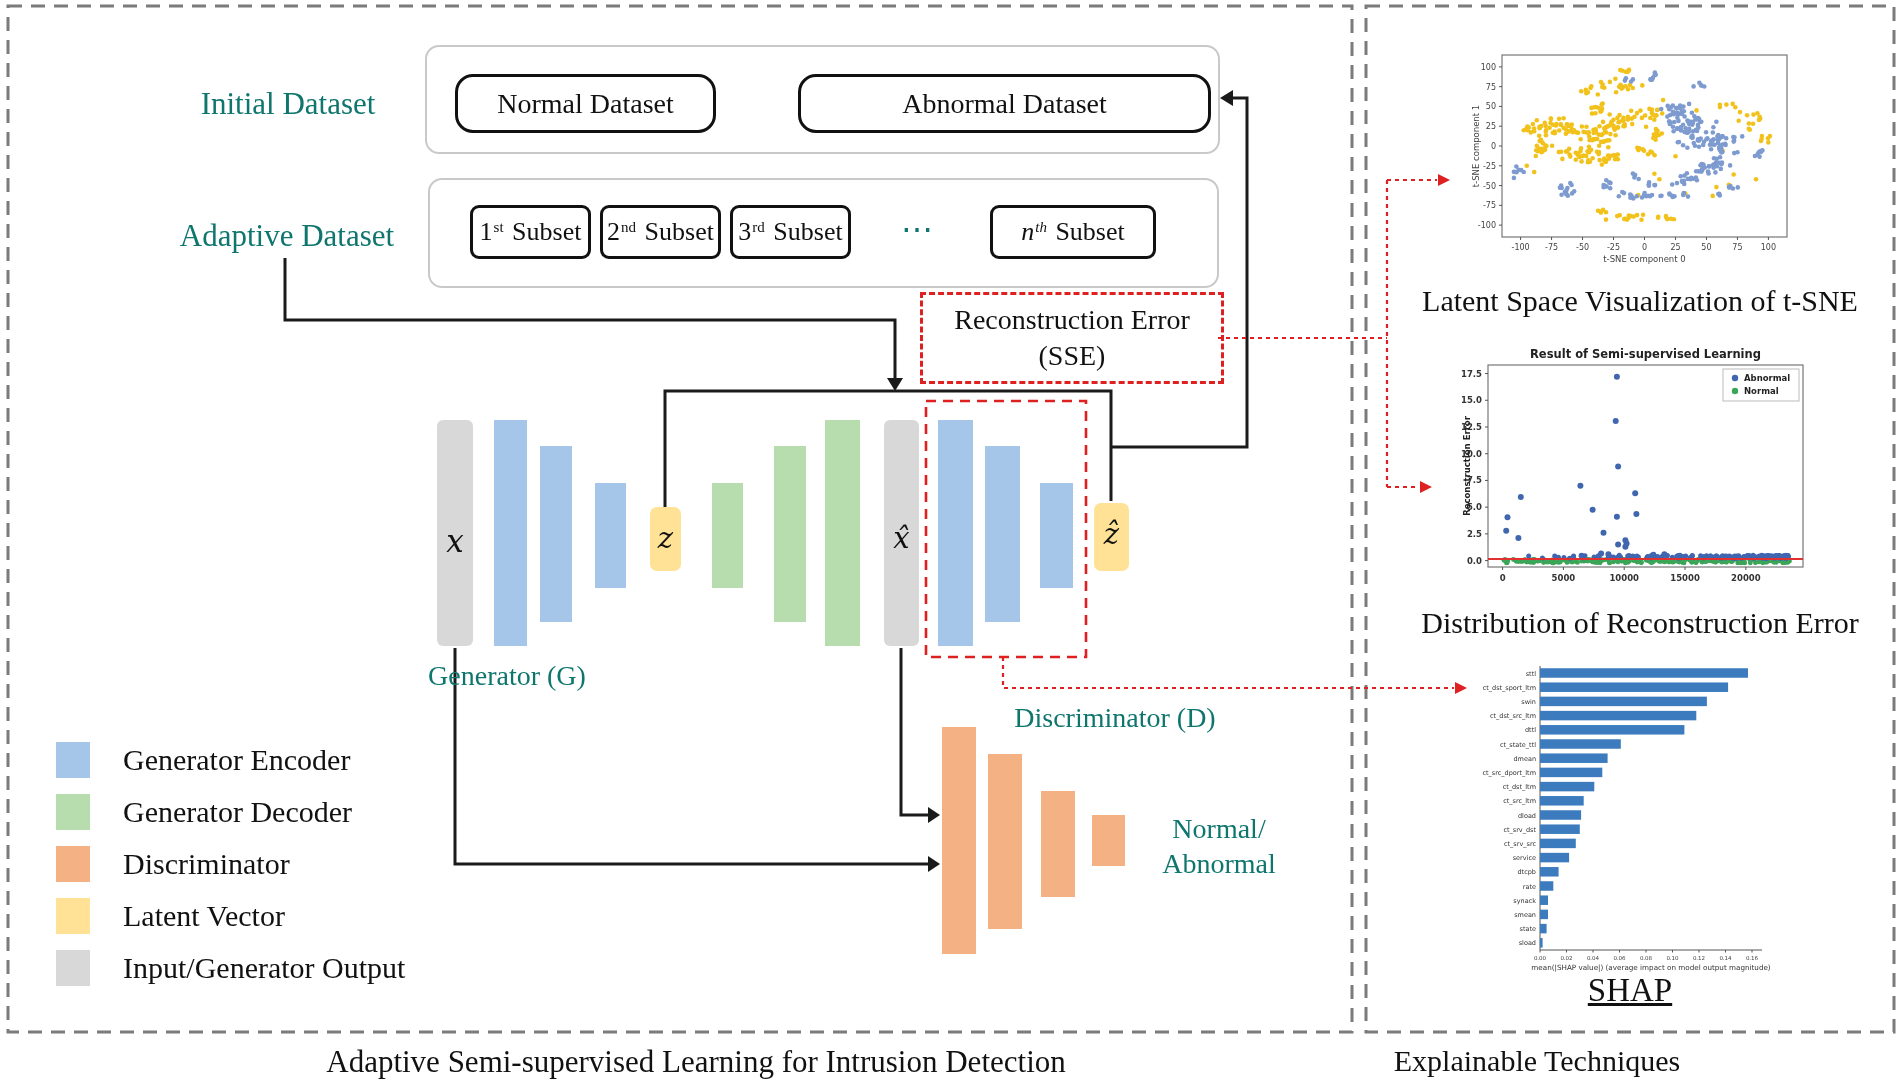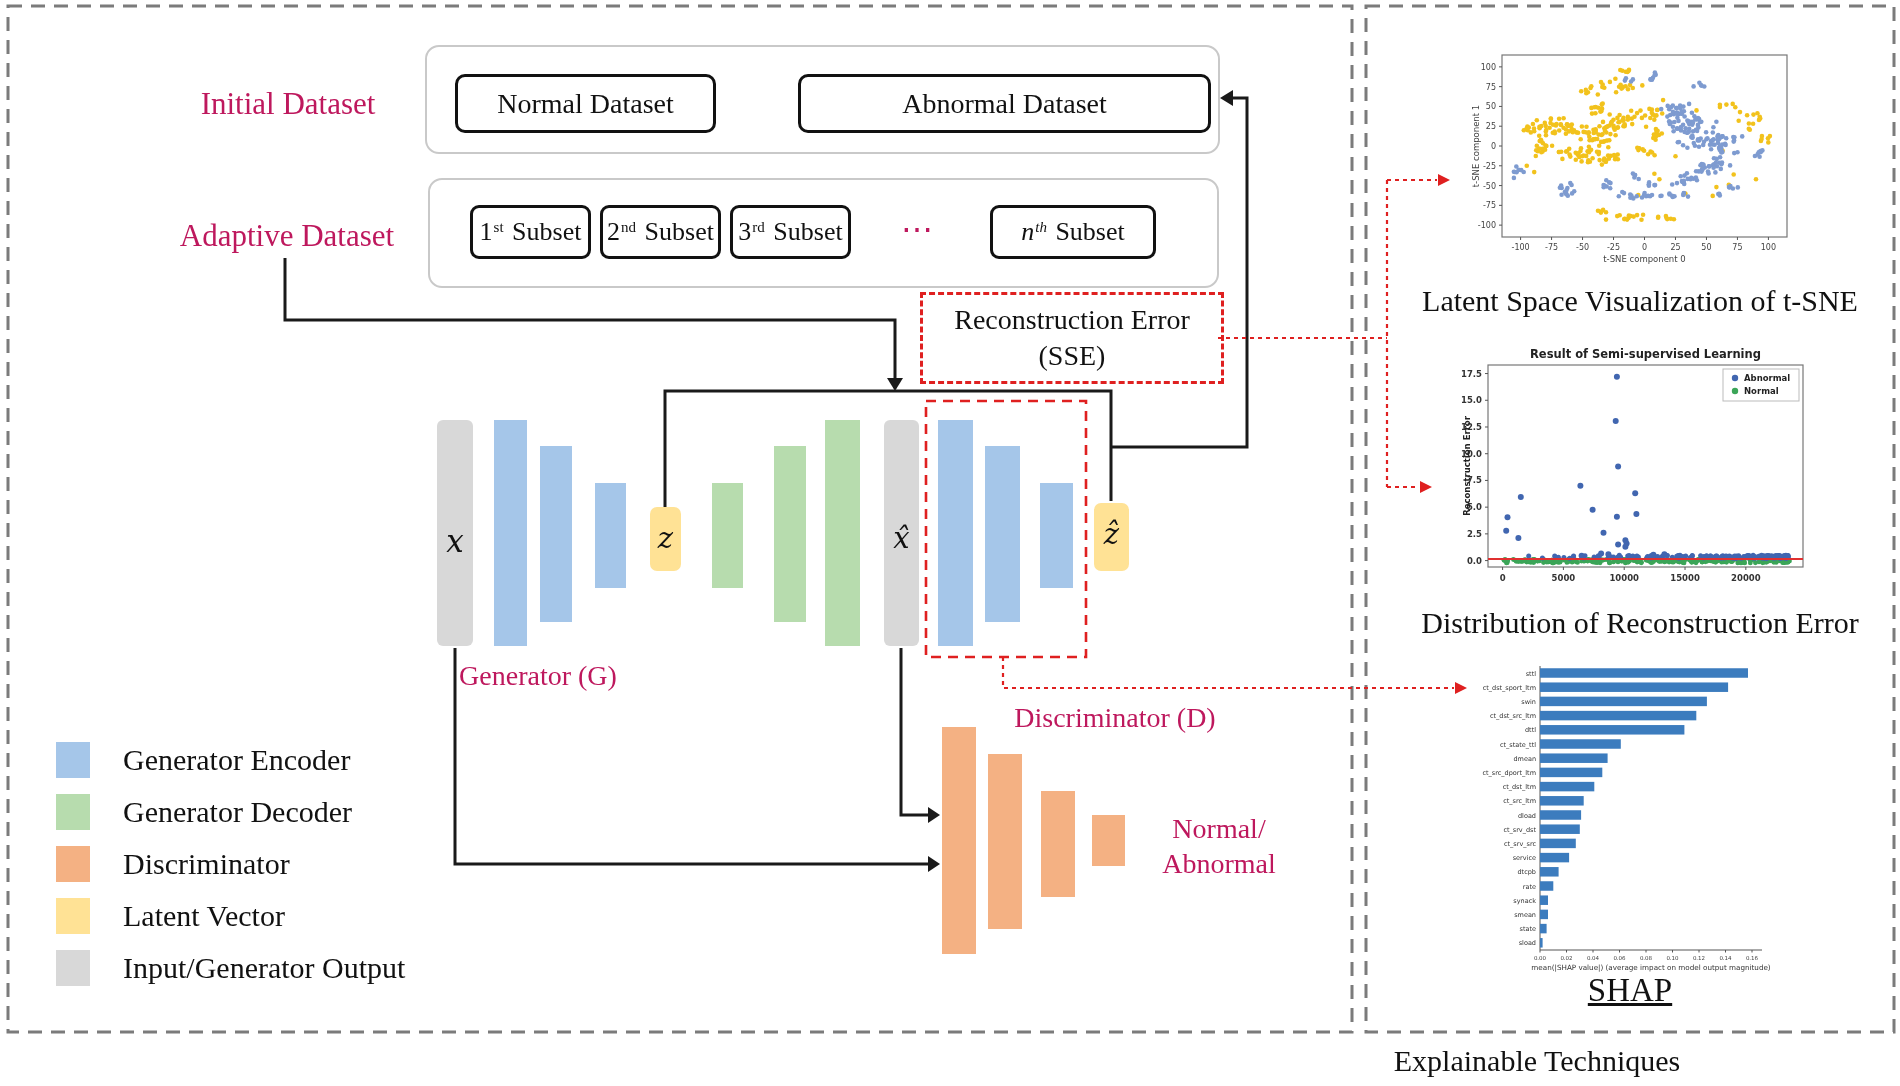--- a/index.html
+++ b/index.html
@@ -1,20 +1,20 @@
 <!DOCTYPE html>
 <html><head>
 <meta charset="utf-8">
 <style>
   html,body{margin:0;padding:0;background:#ffffff;}
   #stage{position:relative;width:1900px;height:1086px;background:#fff;overflow:hidden;
          font-family:"Liberation Serif",serif;color:#111;}
   #base-svg{position:absolute;left:0;top:0;width:1900px;height:1086px;}
-  .lbl{position:absolute;text-align:center;color:#be185d;}
-  .dataset-box{position:absolute;border:3px solid #111;border-radius:10px;background:#fff;
+  .lbl{position:absolute;text-align:center;color:#0f766e;}
+  .dataset-box{position:absolute;border:3px solid #111;border-radius:18px;background:#fff;
       display:flex;align-items:center;justify-content:center;font-size:28px;}
   .group-box{position:absolute;border:2px solid #c9c9c9;border-radius:14px;background:#fff;}
   .subset-box{position:absolute;border:3px solid #111;border-radius:9px;background:#fff;top:205px;height:48px;
       display:flex;align-items:center;justify-content:center;font-size:26px;}
   .subset-box sup{font-size:15px;line-height:0;margin:-10px 2px 0 1px;}
   .subset-box .it{font-style:italic;}
   .sse-box{position:absolute;left:920px;top:292px;width:298px;height:86px;border:3px dashed #df2020;
       display:flex;flex-direction:column;align-items:center;justify-content:center;font-size:28px;line-height:1.3;}
   .node-lbl{position:absolute;font-style:italic;font-family:"DejaVu Serif",serif;text-align:center;font-size:29px;}
   .legend-row{position:absolute;left:56px;display:flex;align-items:center;}
@@ -1324,21 +1324,21 @@
   <div class="sse-box">
     <div>Reconstruction Error</div>
     <div>(SSE)</div>
   </div>
 
   <div class="node-lbl" style="left:437px;top:523px;width:36px;font-size:31px;">x</div>
   <div class="node-lbl" style="left:650px;top:521px;width:31px;">z</div>
   <div class="node-lbl" style="left:884px;top:521px;width:35px;">x̂</div>
   <div class="node-lbl" style="left:1094px;top:517px;width:35px;">ẑ</div>
 
-  <div class="lbl" style="left:418px;top:660px;width:240px;font-size:28px;">Generator (G)</div>
+  <div class="lbl" style="left:387px;top:660px;width:240px;font-size:28px;">Generator (G)</div>
   <div class="lbl" style="left:975px;top:702px;width:280px;font-size:28px;">Discriminator (D)</div>
   <div class="lbl" style="left:1124px;top:811px;width:190px;font-size:28px;line-height:35px;">
     <div>Normal/</div>
     <div>Abnormal</div>
   </div>
 
   <div id="legend">
       <div class="legend-row" style="top: 742px;">
         <div class="legend-swatch" style="background: rgb(165, 198, 233);"></div>
         <div class="legend-label">Generator Encoder</div>
@@ -1358,14 +1358,15 @@
       <div class="legend-row" style="top: 950px;">
         <div class="legend-swatch" style="background: rgb(216, 216, 216);"></div>
         <div class="legend-label">Input/Generator Output</div>
       </div>
     </div>
 
   <div class="caption" style="left:1380px;top:284px;width:520px;font-size:30px;">Latent Space Visualization of t-SNE</div>
   <div class="caption" style="left:1380px;top:606px;width:520px;font-size:30px;">Distribution of Reconstruction Error</div>
   <div class="caption" style="left:1370px;top:972px;width:520px;font-size:33px;text-decoration:underline;">SHAP</div>
 
+  <div class="caption" style="left:196px;top:1044px;width:1000px;font-size:31px;">Adaptive Semi-supervised Learning for Intrusion Detection</div>
   <div class="caption" style="left:1277px;top:1044px;width:520px;font-size:30px;">Explainable Techniques</div>
 </div>
 
 </body></html>

